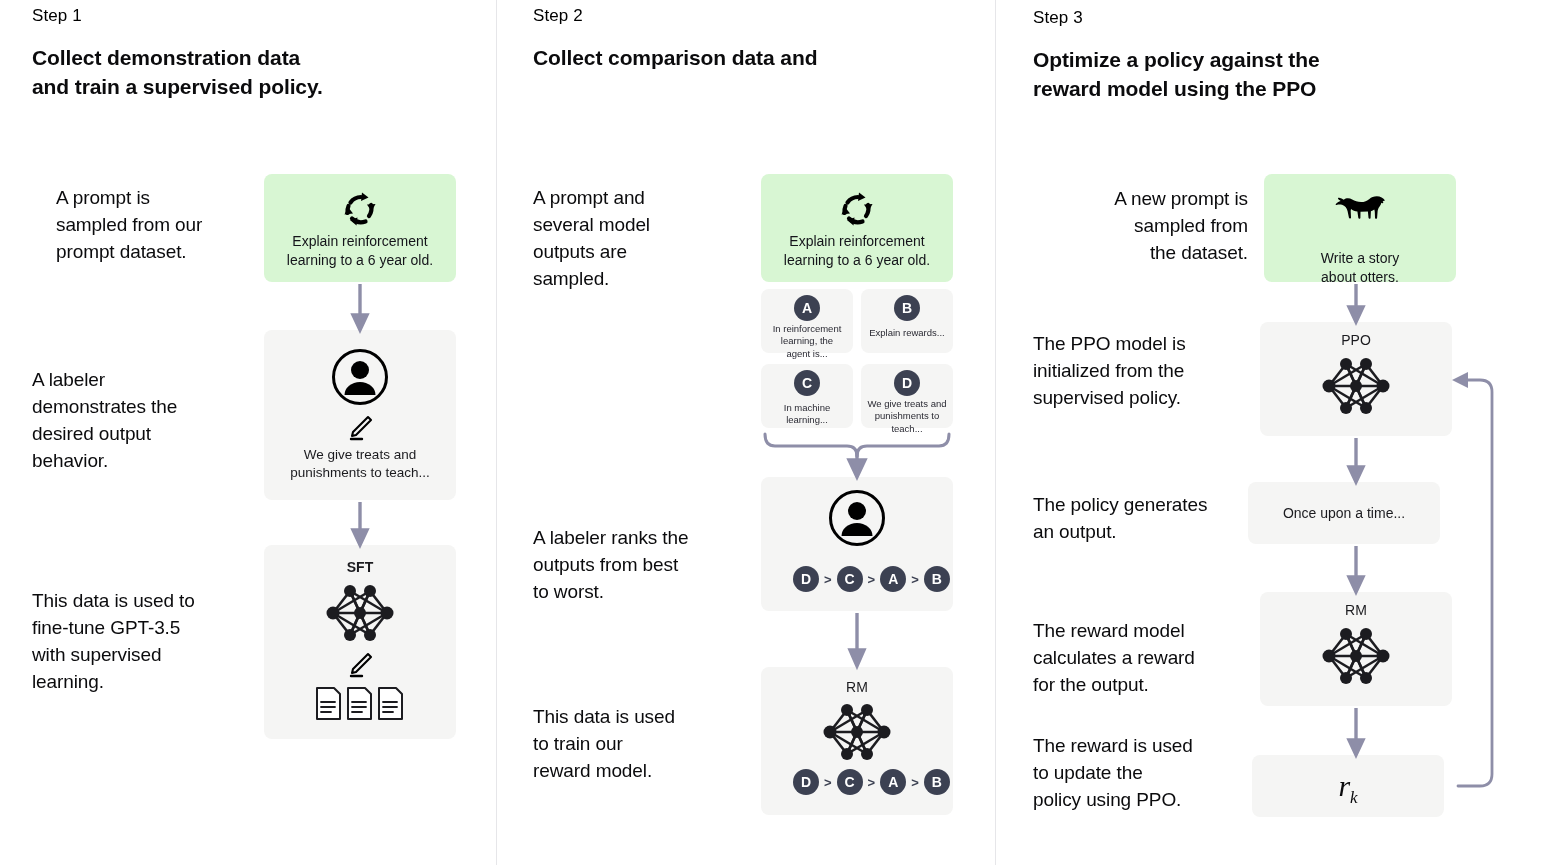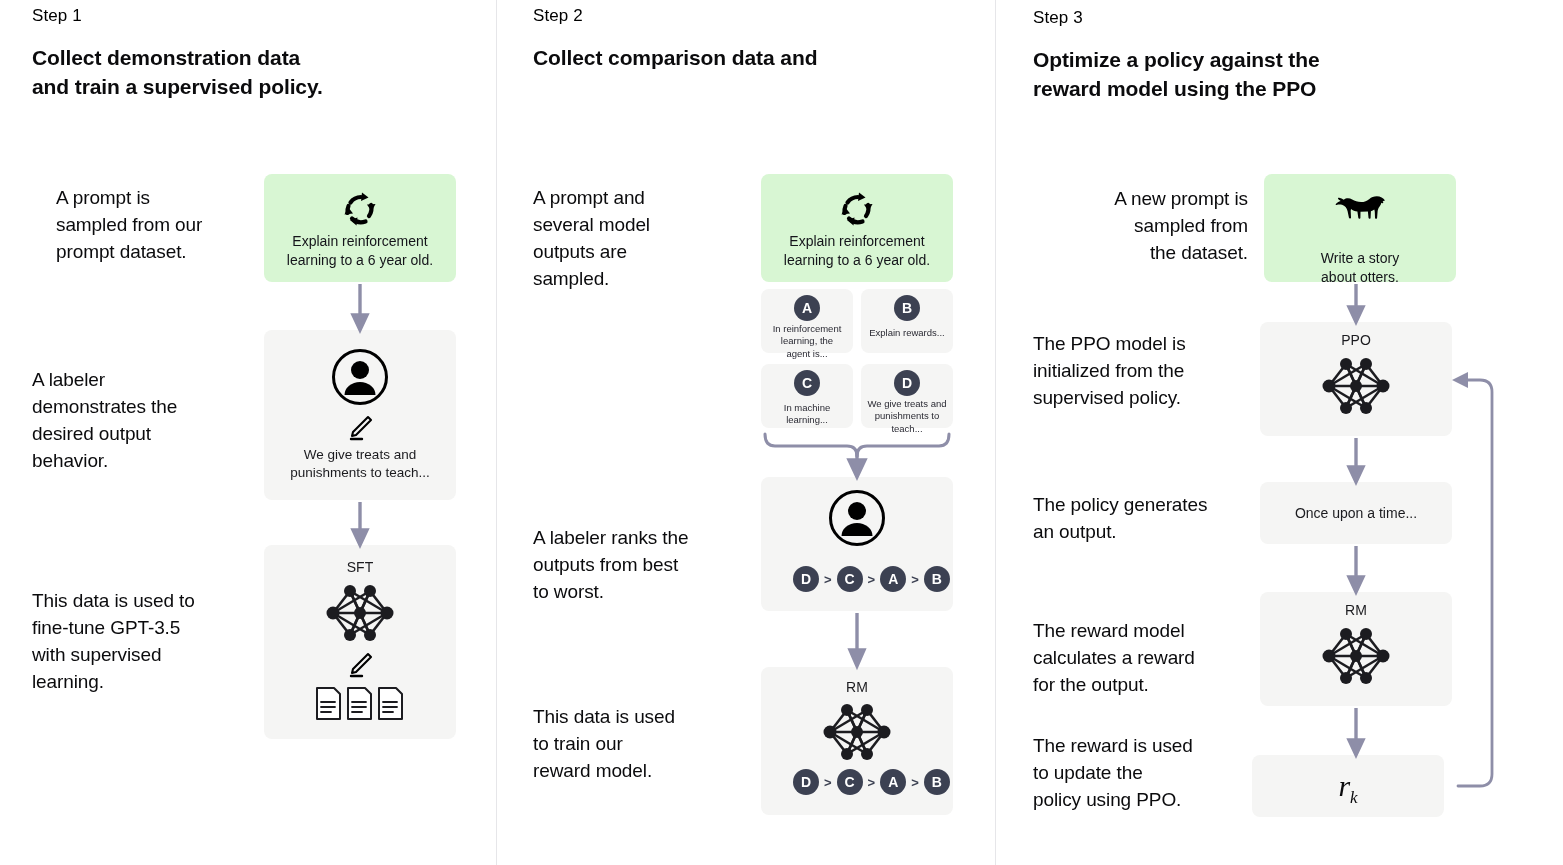--- a/index.html
+++ b/index.html
@@ -164,21 +164,21 @@
         <svg width="28" height="28" viewBox="0 0 28 28">
           <path d="M22 3 L25 6 L10 21 L6 22 L7 18 Z" fill="none" stroke="#000" stroke-width="2.1" stroke-linejoin="round"></path>
           <line x1="5" y1="25" x2="16" y2="25" stroke="#000" stroke-width="2.4" stroke-linecap="round"></line>
         </svg>
       </span>
       <div class="box-text" style="top:116px; white-space:pre-line;">We give treats and
 punishments to teach...</div>
     </div>
 
     <div class="box" style="left:264px; top:545px; width:192px; height:194px;">
-      <div class="box-title" style="top:14px;">SFT</div>
+      <div class="box-title" style="top:14px;font-weight:bold;">SFT</div>
       <span class="icon" style="left:55px; top:36px;">
         <svg width="82" height="64" viewBox="0 0 82 64">
           <g stroke="#1c1c20" stroke-width="2.6">
             <line x1="14" y1="32" x2="31" y2="10"></line>
               <line x1="14" y1="32" x2="68" y2="32"></line>
             <line x1="14" y1="32" x2="51" y2="10"></line>
               <line x1="14" y1="32" x2="31" y2="54"></line>
             <line x1="14" y1="32" x2="51" y2="54"></line>
             <line x1="31" y1="10" x2="68" y2="32"></line>
               <line x1="31" y1="10" x2="41" y2="32"></line>
@@ -433,21 +433,21 @@
             <circle cx="14" cy="32" r="6.5"></circle>
               <circle cx="41" cy="32" r="6"></circle>
               <circle cx="68" cy="32" r="6.5"></circle>
             <circle cx="31" cy="54" r="6"></circle>
               <circle cx="51" cy="54" r="6"></circle>
           </g>
         </svg>
       </span>
     </div>
 
-    <div class="box" style="left:264px; top:482px; width:192px; height:62px;">
+    <div class="box" style="left:252px; top:482px; width:192px; height:62px;">
       <div class="box-text" style="top:22px; font-size:14px;">Once upon a time...</div>
     </div>
 
     <div class="box" style="left:264px; top:592px; width:192px; height:114px;">
       <div class="box-title" style="top:10px;">RM</div>
       <span class="icon" style="left:55px; top:32px;">
         <svg width="82" height="64" viewBox="0 0 82 64">
           <g stroke="#1c1c20" stroke-width="2.6">
             <line x1="14" y1="32" x2="31" y2="10"></line>
               <line x1="14" y1="32" x2="68" y2="32"></line>

